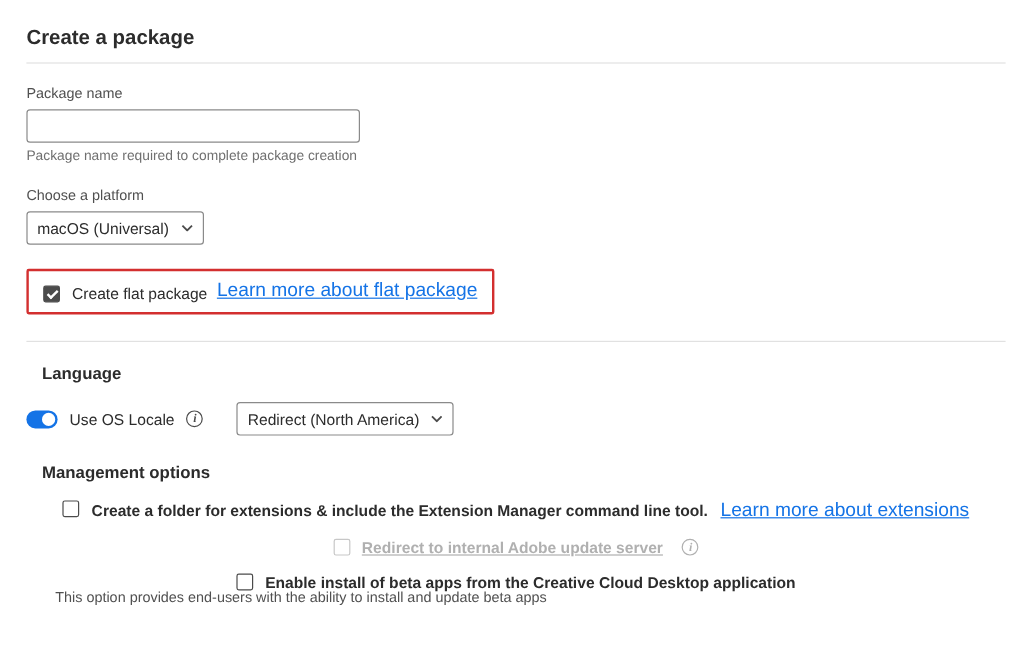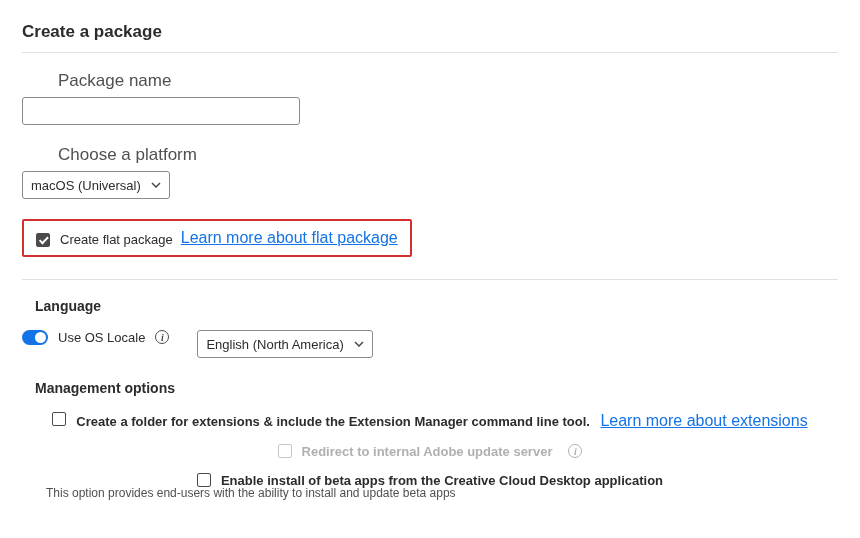--- a/index.html
+++ b/index.html
@@ -21,24 +21,23 @@
     border: none;
     border-top: 1px solid #e1e1e1;
     margin: 0 0 18px 0;
   }
   hr.section-hr {
     border: none;
     border-top: 1px solid #e1e1e1;
     margin: 22px 0 18px 0;
   }
   .field-label {
-    font-size: 17px;
+    font-size: 12px;
     color: #505050;
     margin-bottom: 6px;
-    margin-left: 36px;
   }
   .section-heading {
     font-size: 14px;
     font-weight: 700;
     color: #2c2c2c;
     margin-bottom: 16px;
     padding-left: 13px;
   }
   input[type="text"].text-input {
     width: 278px;
@@ -104,39 +103,39 @@
   .checkbox.disabled { border-color:#c7c7c7; }
   .cb-row {
     display: flex;
     align-items: flex-start;
     gap: 10px;
     margin-bottom: 14px;
     justify-content: center;
   }
   .cb-label { font-size: 13px; color:#2c2c2c; }
   .cb-label.bold { font-weight:700; }
-  .cb-label.disabled { color:#b0b0b0; }
+  .cb-label.disabled { color:#b0b0b0;text-decoration:underline; }
   .link { color:#1473e6; text-decoration:underline; font-size:16px; cursor:pointer;}
   .toggle {
     width: 26px;
     height: 15px;
     background: #1473e6;
     border-radius: 8px;
     position: relative;
     flex-shrink:0;
   }
   .toggle::after {
     content:"";
     position:absolute;
     right:2px; top:2px;
     width:11px; height:11px;
     background:#fff;
     border-radius:50%;
   }
-  .lang-row { display:flex; gap:10px; margin-bottom:22px;}
+  .lang-row { display:flex; align-items:center; gap:10px; margin-bottom:22px;}
   .info-icon {
     width:14px;height:14px;
     border:1.3px solid #4b4b4b;
     border-radius:50%;
     display:inline-flex;
     align-items:center;justify-content:center;
     font-size:10px; font-weight:700;
     font-style:italic;
     font-family: Georgia, serif;
     color:#4b4b4b;
@@ -150,20 +149,21 @@
 </style>
 </head>
 <body>
 
 <h1>Create a package</h1>
 <hr class="title-hr">
 
 <div class="row">
   <div class="field-label">Package name</div>
   <input type="text" class="text-input" value="" style="">
+  <div class="helper-text">Package name required to complete package creation</div>
 </div>
 
 <div class="row">
   <div class="field-label">Choose a platform</div>
   <div class="select">
     <span>macOS (Universal)</span>
     <span class="chevron">
       <svg width="10" height="6" viewBox="0 0 10 6">
           <path d="M1 1 L5 5 L9 1" stroke="#4b4b4b" stroke-width="1.5" fill="none"></path>
         </svg>
@@ -182,21 +182,21 @@
 <hr class="section-hr">
 
 <div class="section-heading">Language</div>
 
 <div class="lang-row">
   <span class="toggle"></span>
   <span class="cb-label">Use OS Locale</span>
   <span class="info-icon">i</span>
   <span style="width:8px"></span>
   <div class="select" style="min-width:145px">
-    <span>English (North America)</span>
+    <span>Redirect (North America)</span>
     <span class="chevron">
       <svg width="10" height="6" viewBox="0 0 10 6">
           <path d="M1 1 L5 5 L9 1" stroke="#4b4b4b" stroke-width="1.5" fill="none"></path>
         </svg>
     </span>
   </div>
 </div>
 
 <div class="section-heading">Management options</div>
 

